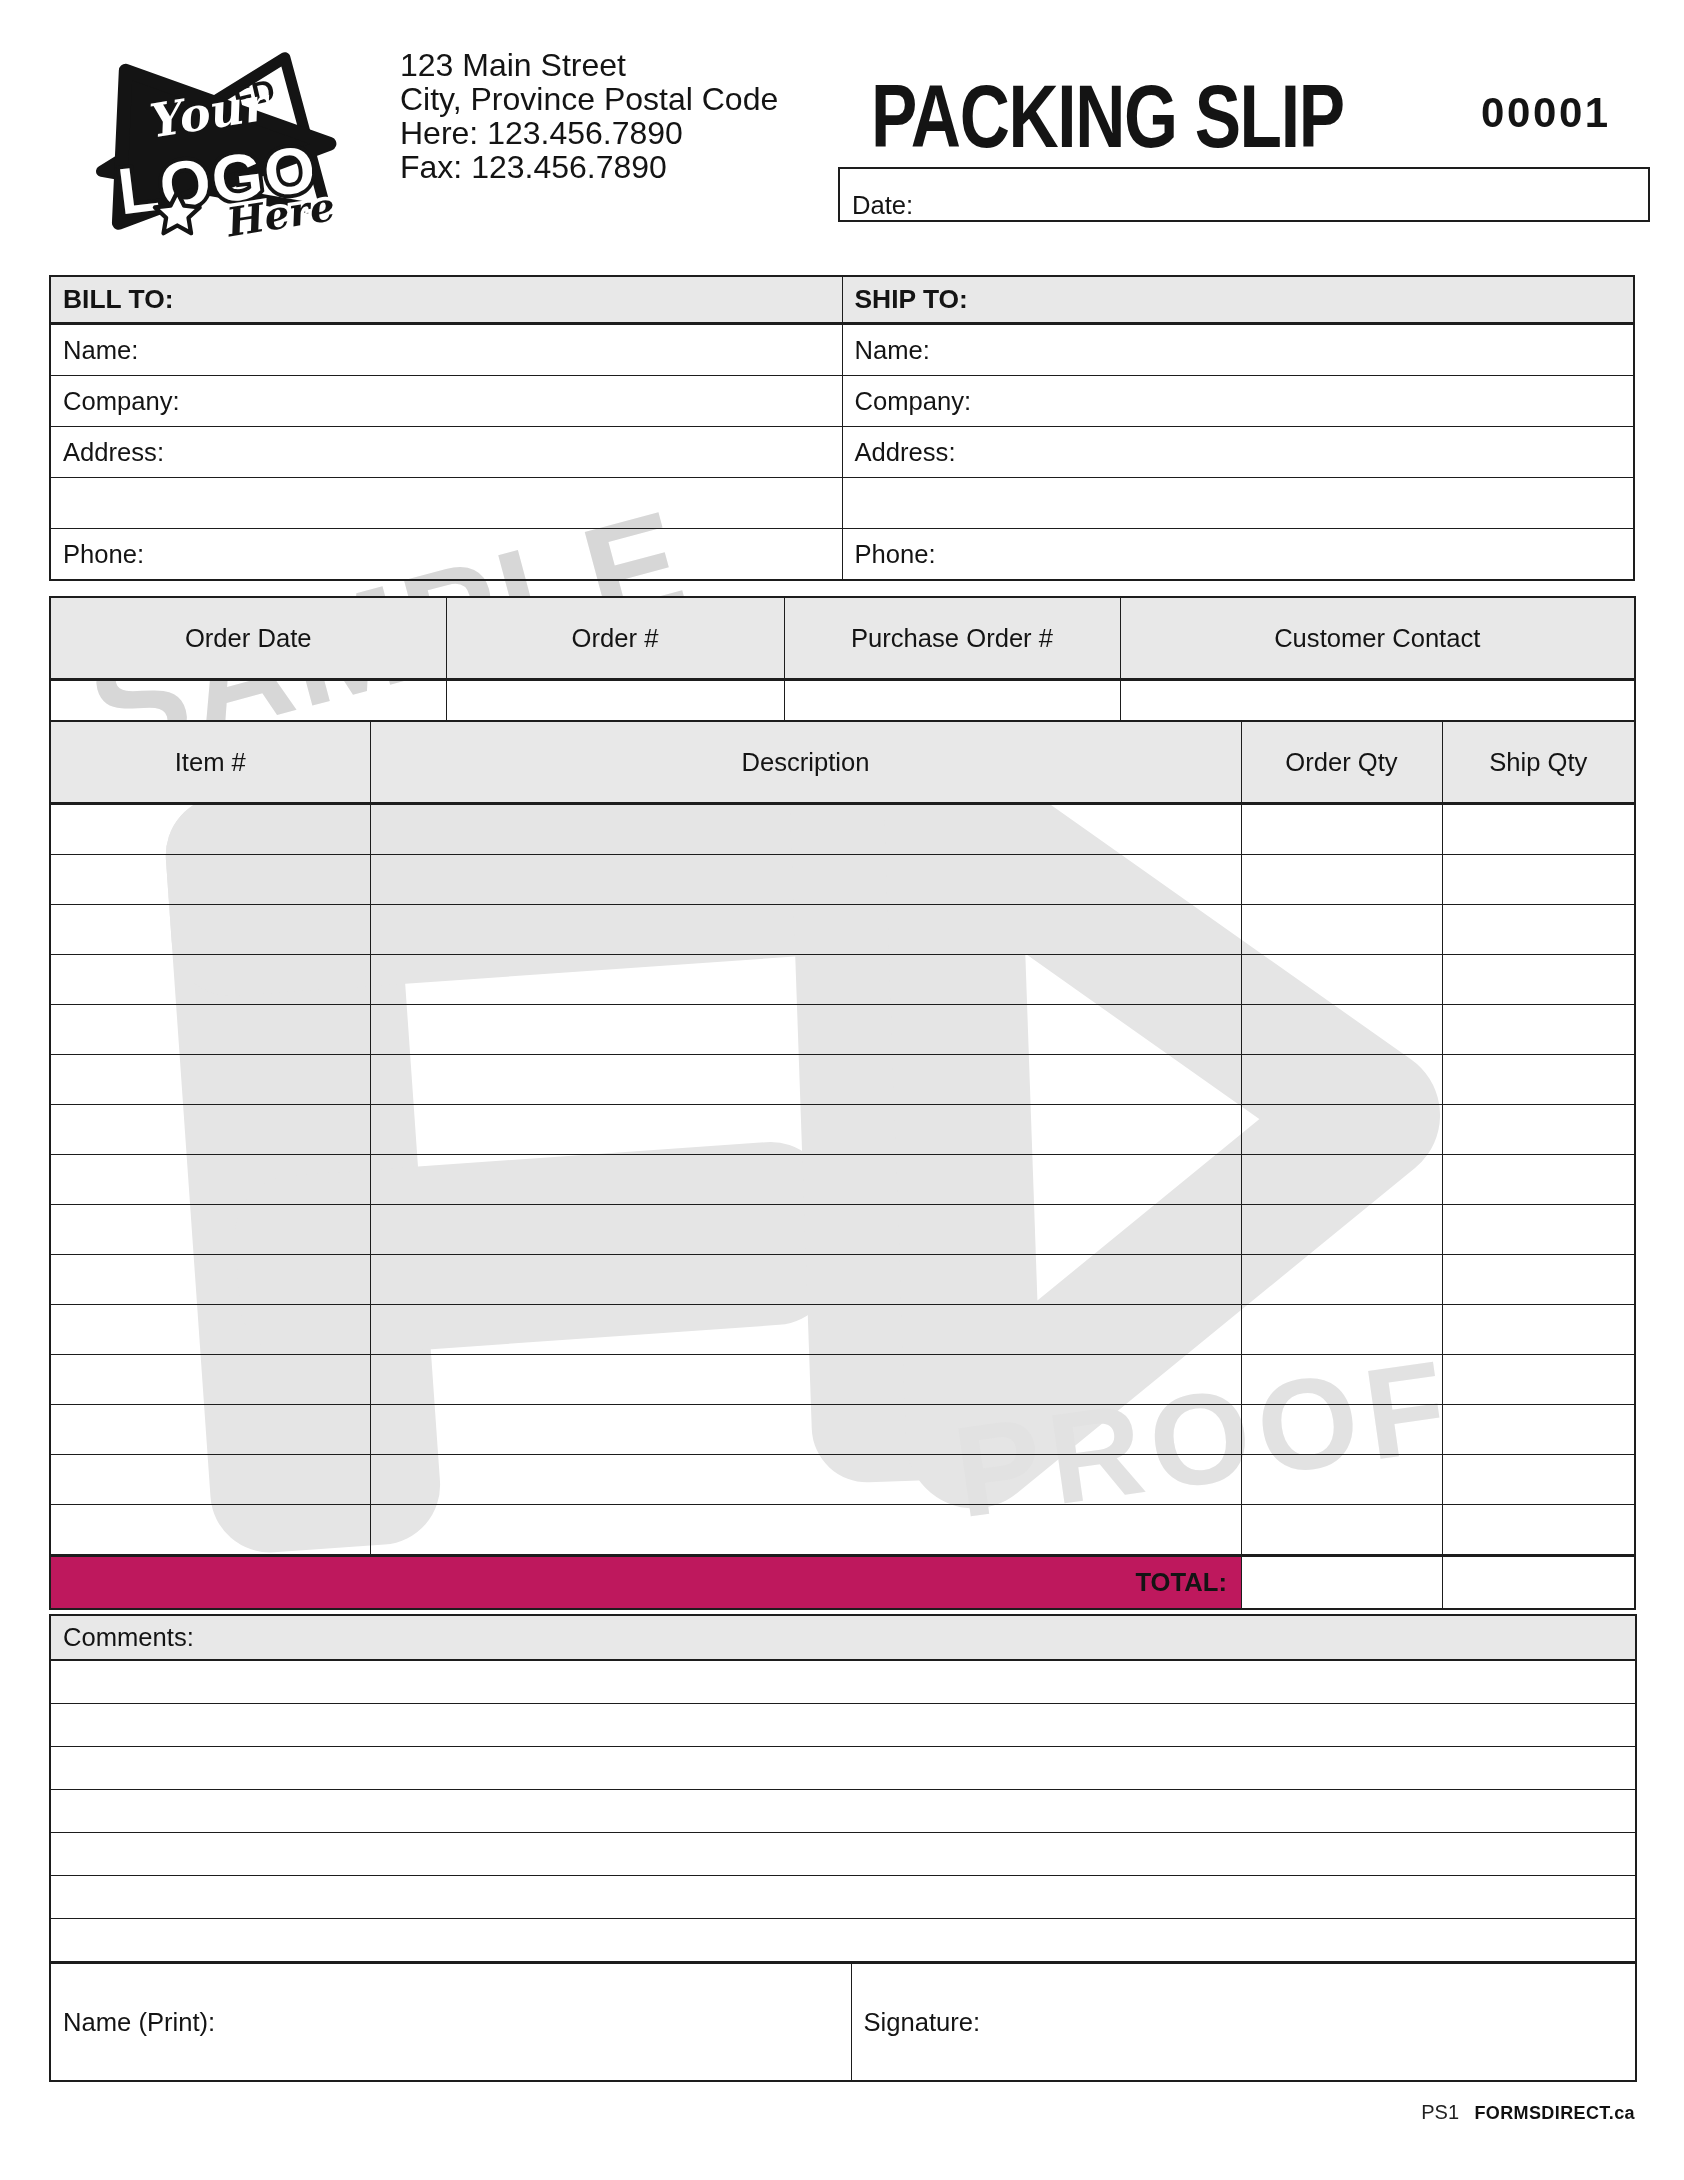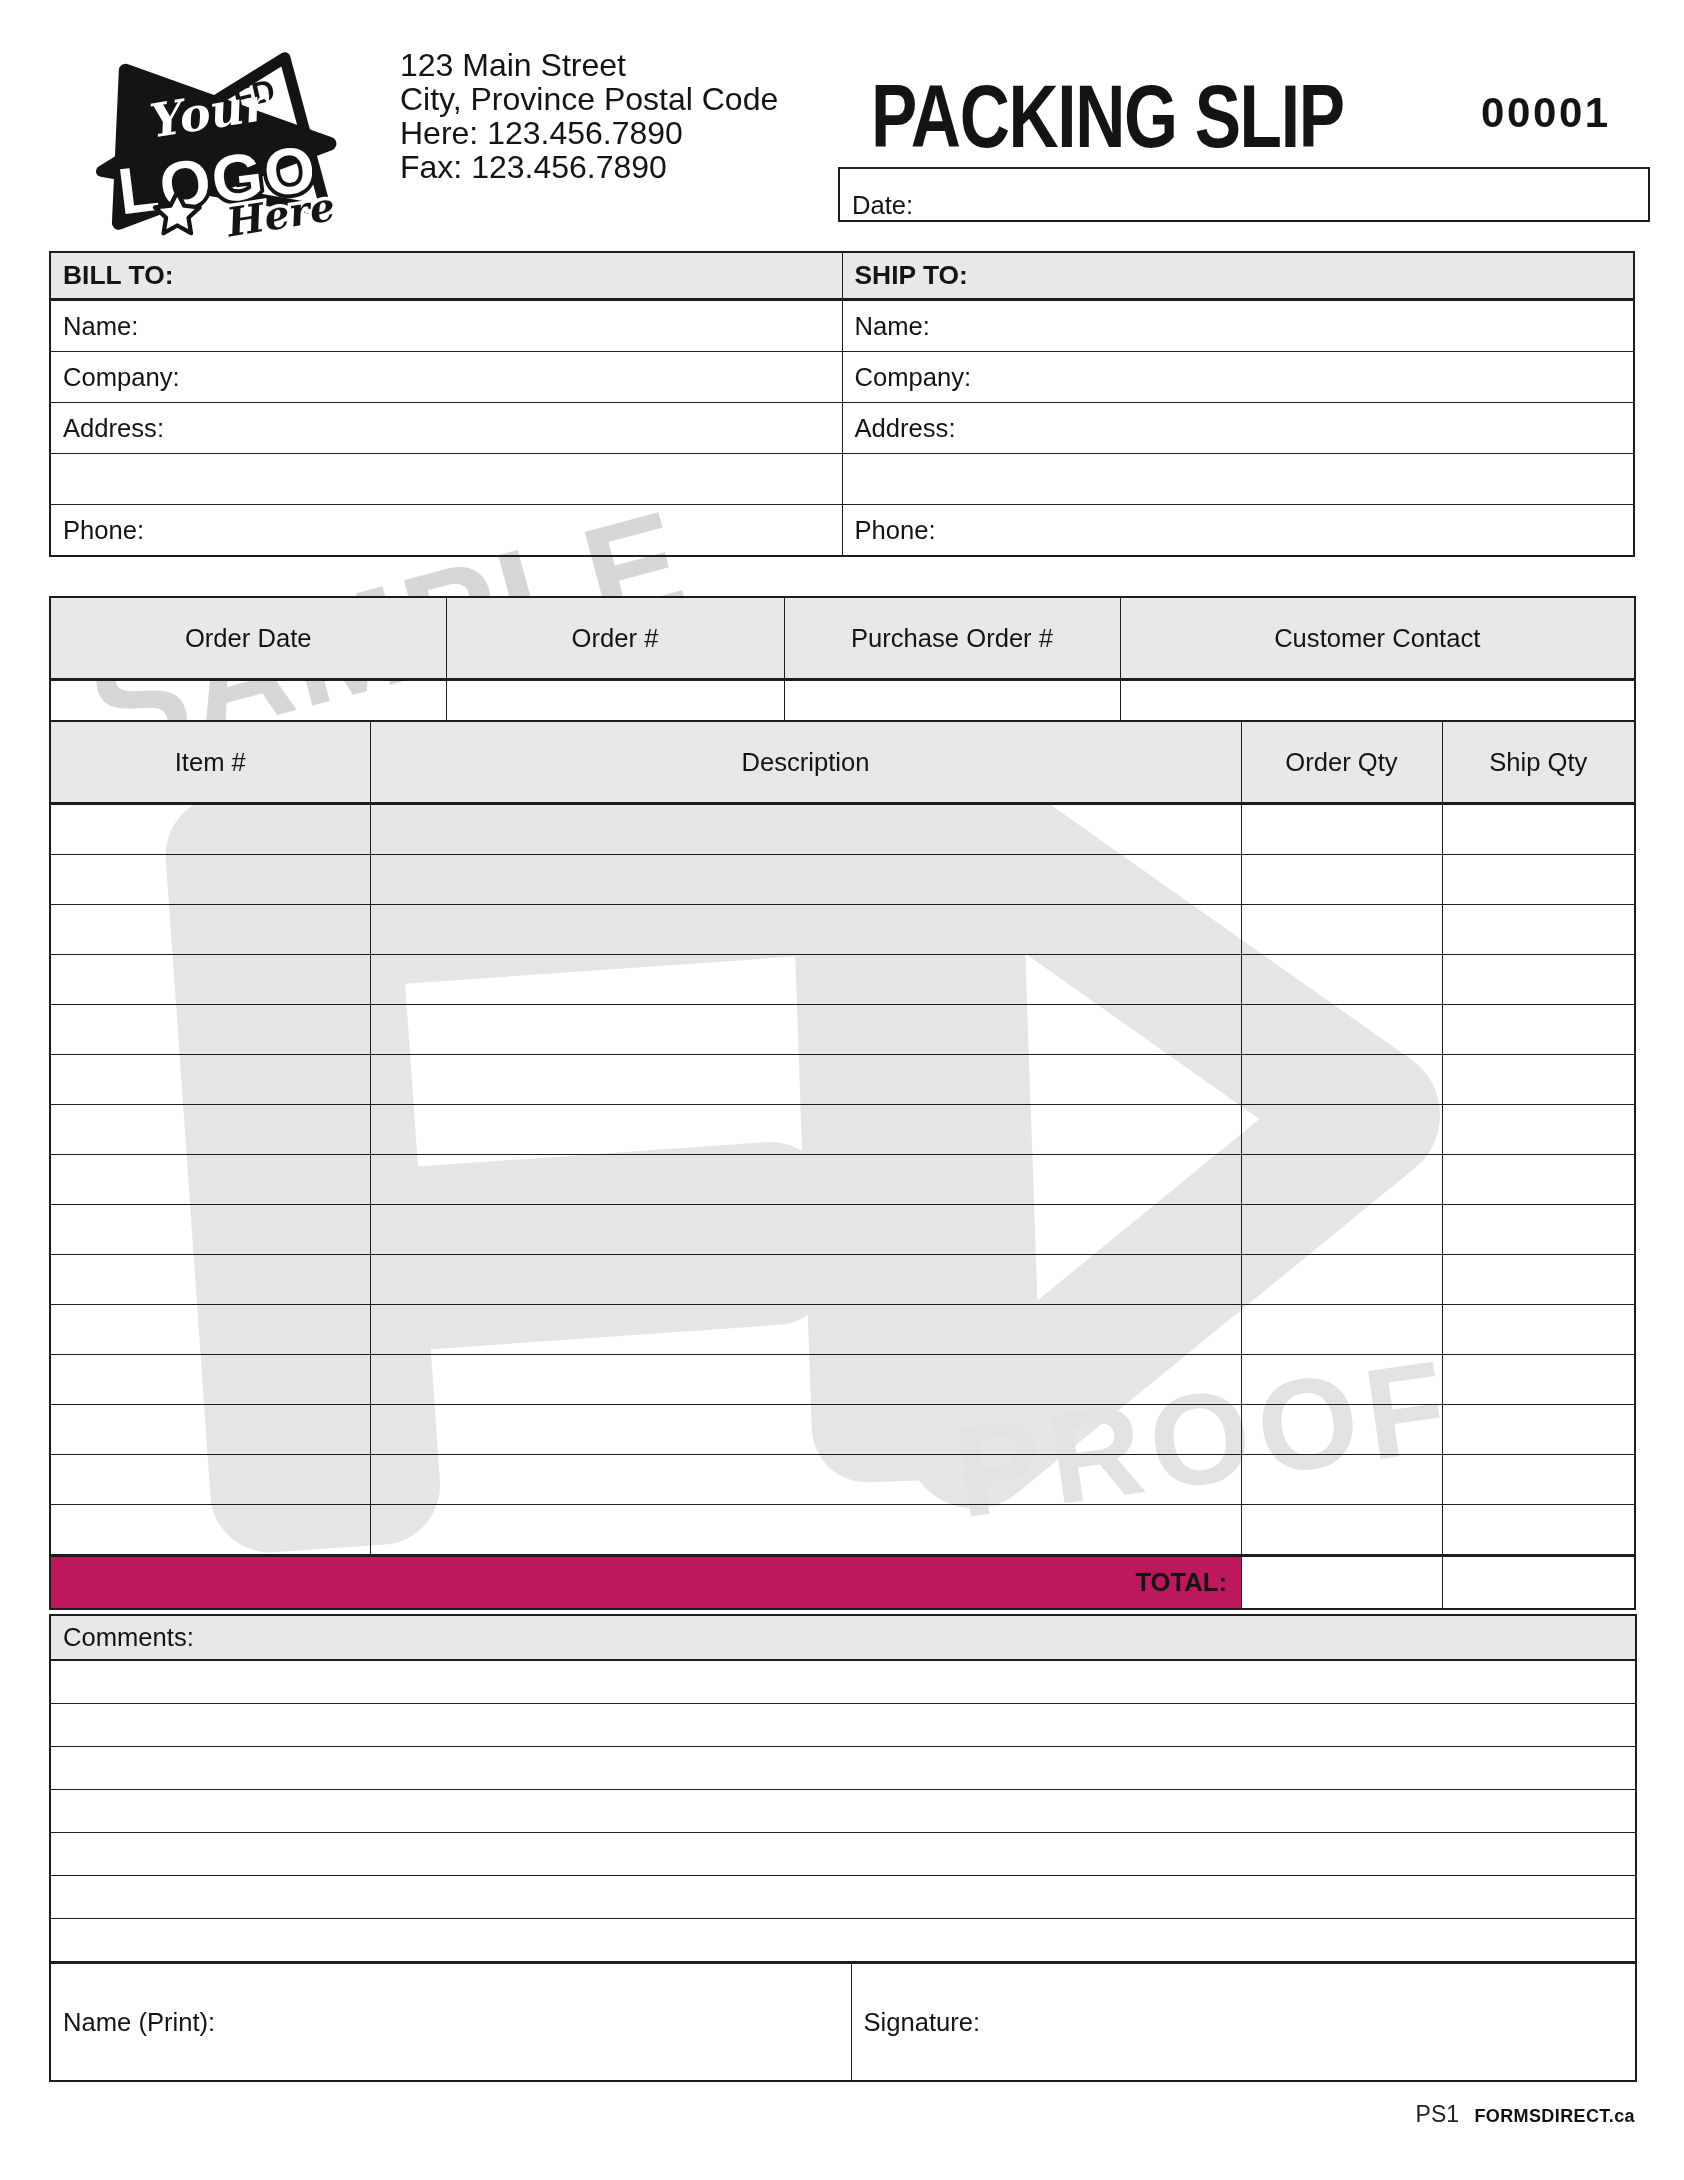--- a/index.html
+++ b/index.html
@@ -48,21 +48,21 @@
     border-collapse:collapse;table-layout:fixed;
     border:2.6px solid #1d1d1d;
   }
   td,th{
     border:1.7px solid #1d1d1d;
     font-size:25.6px;font-weight:400;text-align:left;vertical-align:middle;
     padding:0 0 0 12px;overflow:hidden;background:transparent;
   }
   .c{text-align:center;padding:16px;}
   
-  .bs-table{top:251px;border-radius:8px;}
+  .bs-table{top:275px;border-radius:8px;}
   .bs-table .sec-h td{height:45px;font-weight:700;font-size:26.4px;background:#e8e8e8;border-bottom:3.4px solid #1d1d1d;}
   .bs-table .row td{height:50px;}
   
   .order-table{top:596px;}
   .order-table th{height:48px;font-weight:400;background:#e8e8e8;border-bottom:3.4px solid #1d1d1d;}
   .order-table .row td{height:51px;}
   
   .items-table{top:720px;}
   .items-table th{height:48px;font-weight:400;background:#e8e8e8;border-bottom:3.4px solid #1d1d1d;}
   .items-table .item-row td{height:49px;}
@@ -71,21 +71,21 @@
   
   .comments-table{top:1614px;}
   .comments-table .com-h td{height:43px;background:#e8e8e8;border-bottom:2.6px solid #1d1d1d;}
   .comments-table .com-row td{height:42px;}
   .comments-table .sig-row td{height:116px;border-top:3.4px solid #1d1d1d;}
   
   .footer{
     position:absolute;left:49px;top:2101px;width:1586px;z-index:1;
     text-align:right;
   }
-  .footer .code{font-size:23px;color:#222;margin-right:15.3px;}
+  .footer .code{font-size:20px;color:#222;margin-right:15.3px;}
   .footer .brand{font-size:18px;font-weight:700;letter-spacing:0.4px;color:#111;}
 </style>
 </head>
 <body>
 
 <div class="page">
 
   <div class="wm wm-sample">SAMPLE</div>
   <svg class="wm-fd" viewBox="0 0 1600 1000" aria-hidden="true">
     <g fill="#e5e5e5" transform="rotate(-4 500 500)">

